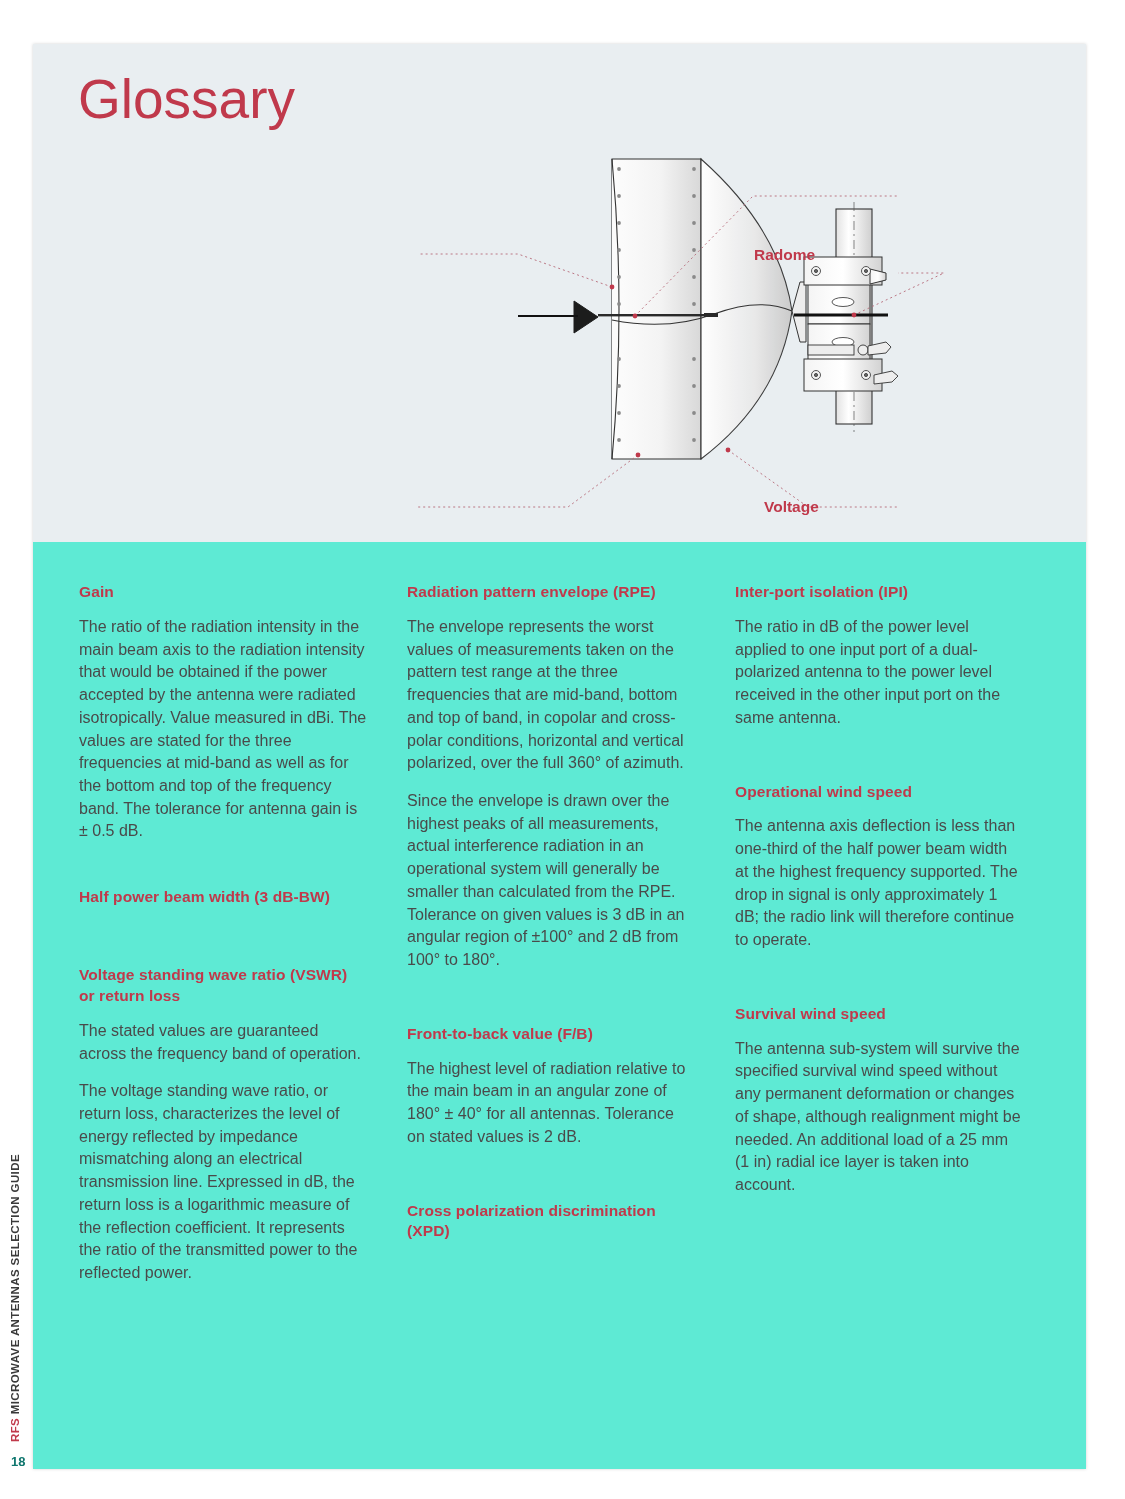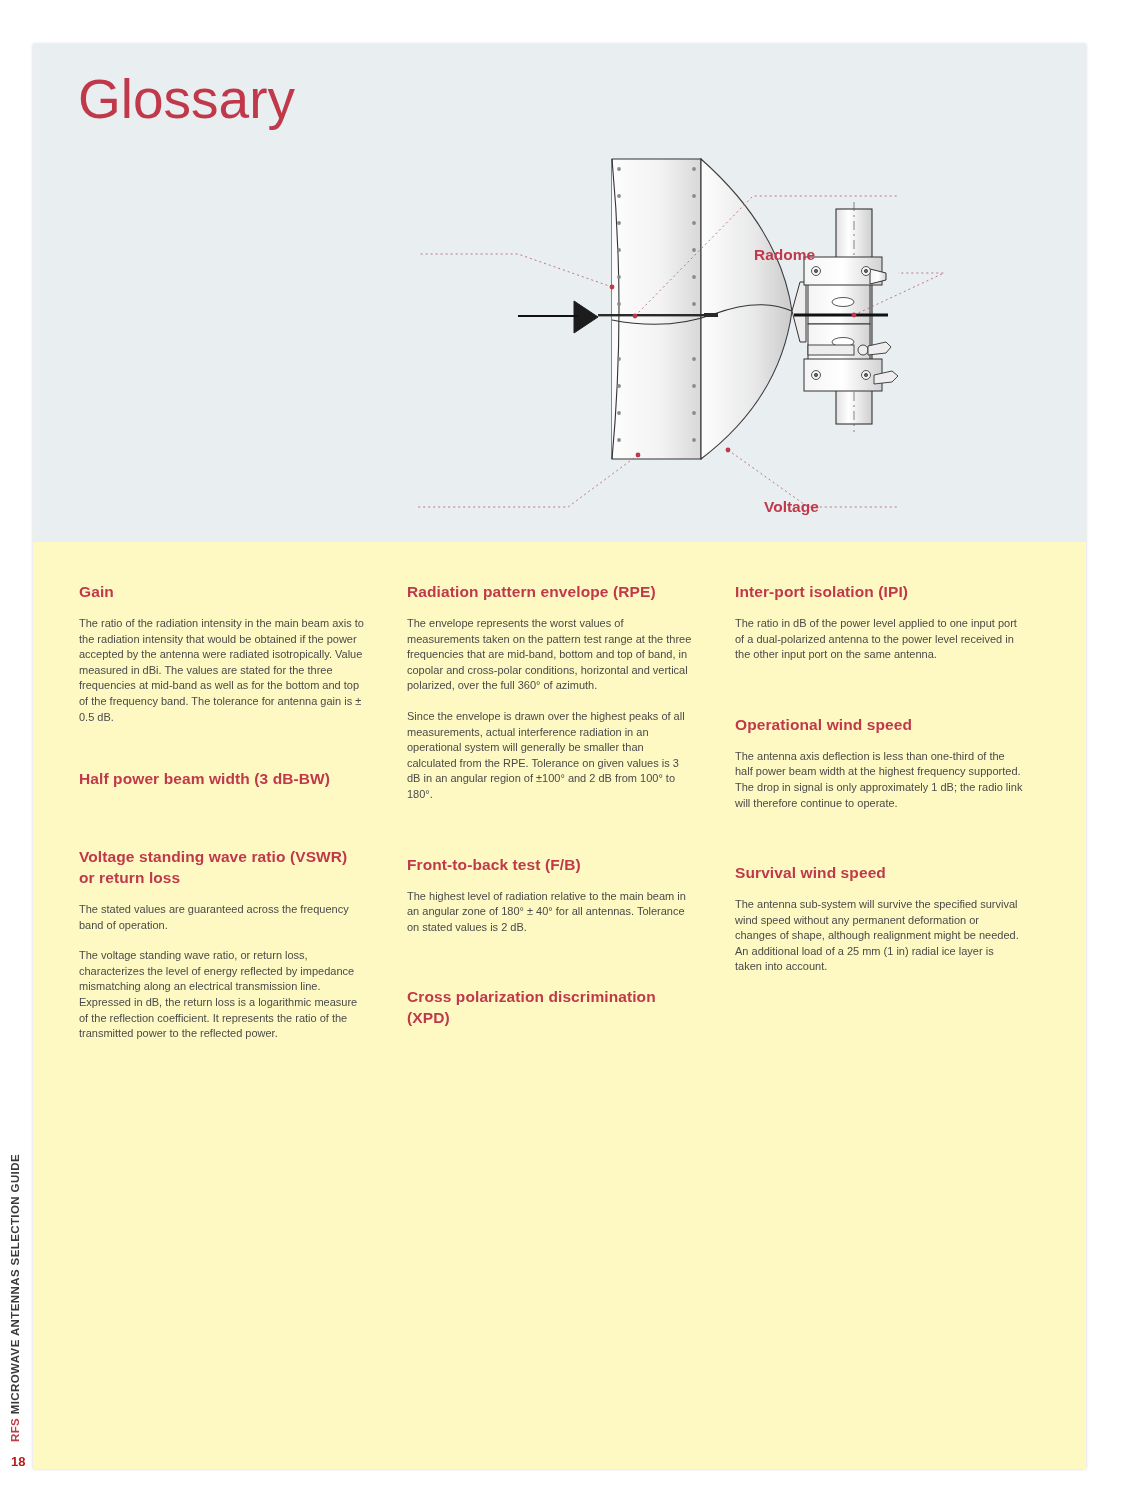--- a/index.html
+++ b/index.html
@@ -14,21 +14,21 @@
     position: relative;
     overflow: hidden;
   }
 
   .page {
     position: absolute;
     left: 33px;
     top: 44px;
     width: 1053px;
     height: 1425px;
-    background: #fef9c3;
+    background: #5eead4;
     box-shadow: 0 0 3px rgba(0,0,0,0.18);
     overflow: hidden;
   }
 
   
   .header-band {
     position: absolute;
     left: 0;
     top: 0;
     width: 100%;
@@ -89,21 +89,21 @@
 
   .entry h3 {
     font-size: 15.5px;
     font-weight: bold;
     color: #c0394b;
     margin: 0 0 13px 0;
     line-height: 1.35;
     letter-spacing: 0.1px;
   }
   .entry p {
-    font-size: 11px;
+    font-size: 16px;
     color: #4a4a4a;
     line-height: 1.42;
     margin: 0 0 15px 0;
   }
   .entry p:last-child { margin-bottom: 0; }
 
   .gap-lg { height: 44px; }
   .gap-xl { height: 52px; }
 
   
@@ -121,21 +121,21 @@
     font-weight: bold;
     color: #3a3a3a;
     letter-spacing: 0.4px;
     white-space: nowrap;
     margin-bottom: 12px;
   }
   .side-text .brand { color: #c0394b; }
   .page-number {
     font-size: 13px;
     font-weight: bold;
-    color: #b91c1c;
+    color: #0f766e;
     text-align: left;
     padding-left: 2px;
   }
 </style>
 </head>
 <body>
 
 <div class="page">
 
   <div class="header-band"></div>
@@ -301,21 +301,21 @@
     </div>
 
     <div class="col col-2">
       <div class="entry">
         <h3>Radiation pattern envelope (RPE)</h3>
         <p>The envelope represents the worst values of measurements taken on the pattern test range at the three frequencies that are mid-band, bottom and top of band, in copolar and cross-polar conditions, horizontal and vertical polarized, over the full 360° of azimuth.</p>
         <p>Since the envelope is drawn over the highest peaks of all measurements, actual interference radiation in an operational system will generally be smaller than calculated from the RPE. Tolerance on given values is 3 dB in an angular region of ±100° and 2 dB from 100° to 180°.</p>
       </div>
       <div class="gap-xl"></div>
       <div class="entry">
-        <h3>Front-to-back test (F/B)</h3>
+        <h3>Front-to-back value (F/B)</h3>
         <p>The highest level of radiation relative to the main beam in an angular zone of 180° ± 40° for all antennas. Tolerance on stated values is 2 dB.</p>
       </div>
       <div class="gap-xl"></div>
       <div class="entry">
         <h3>Cross polarization discrimination (XPD)</h3>
       </div>
     </div>
 
     <div class="col col-3">
       <div class="entry">

